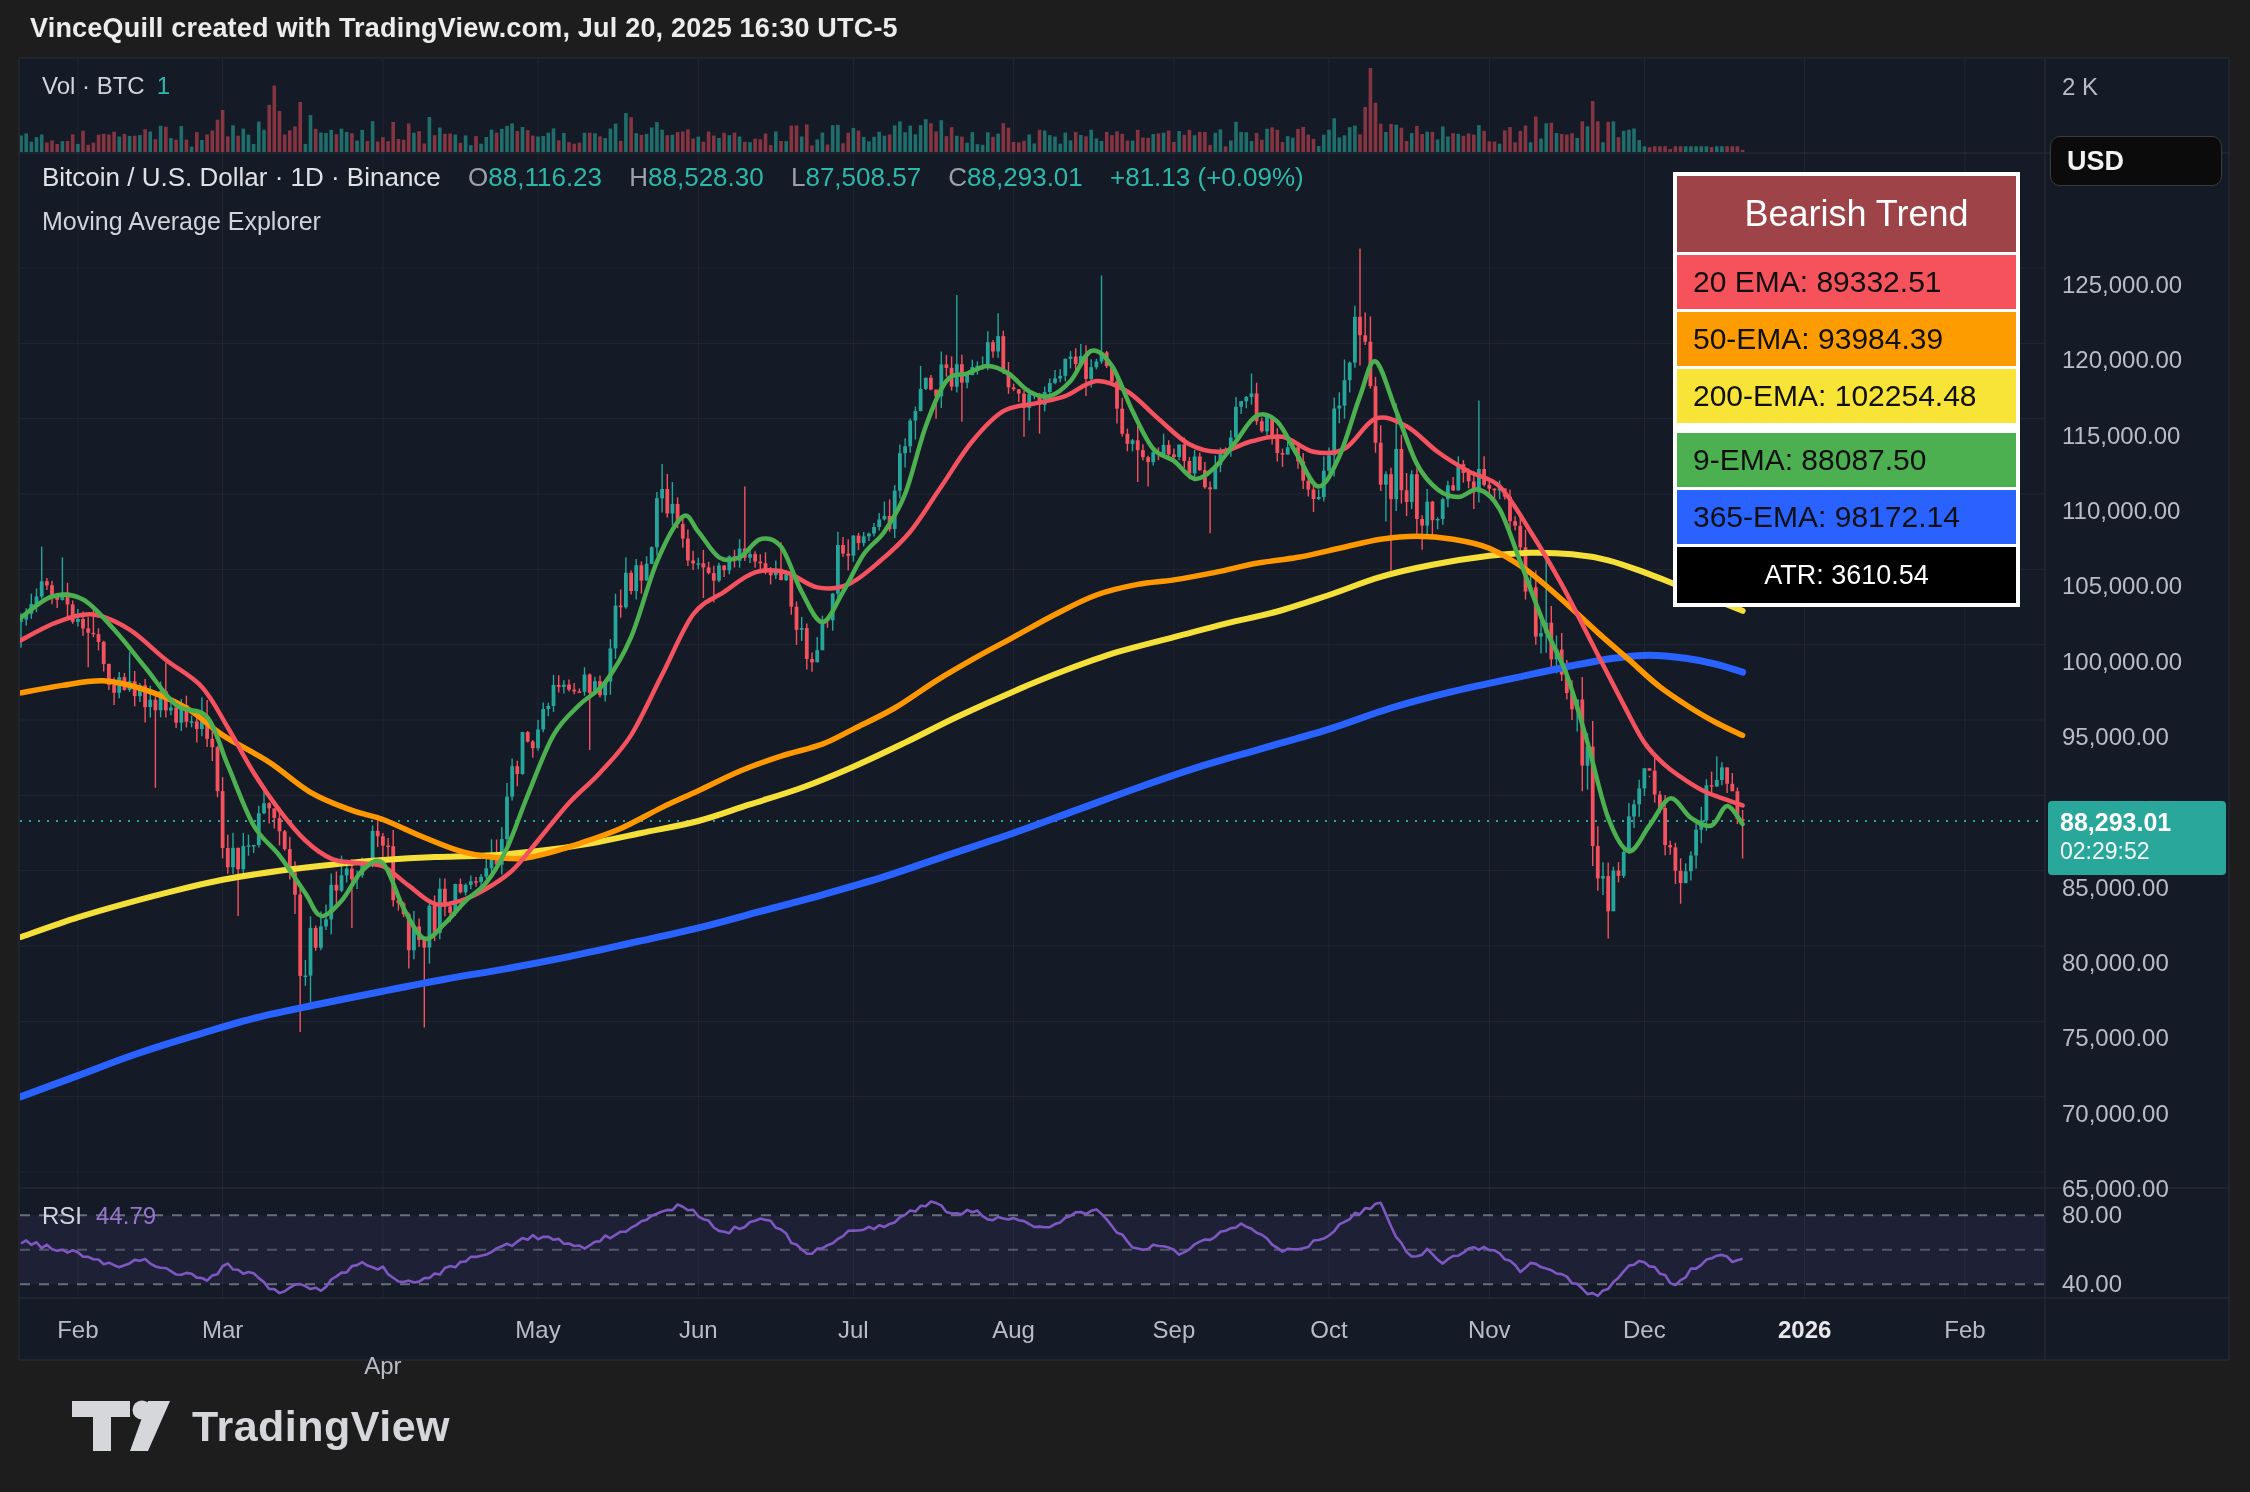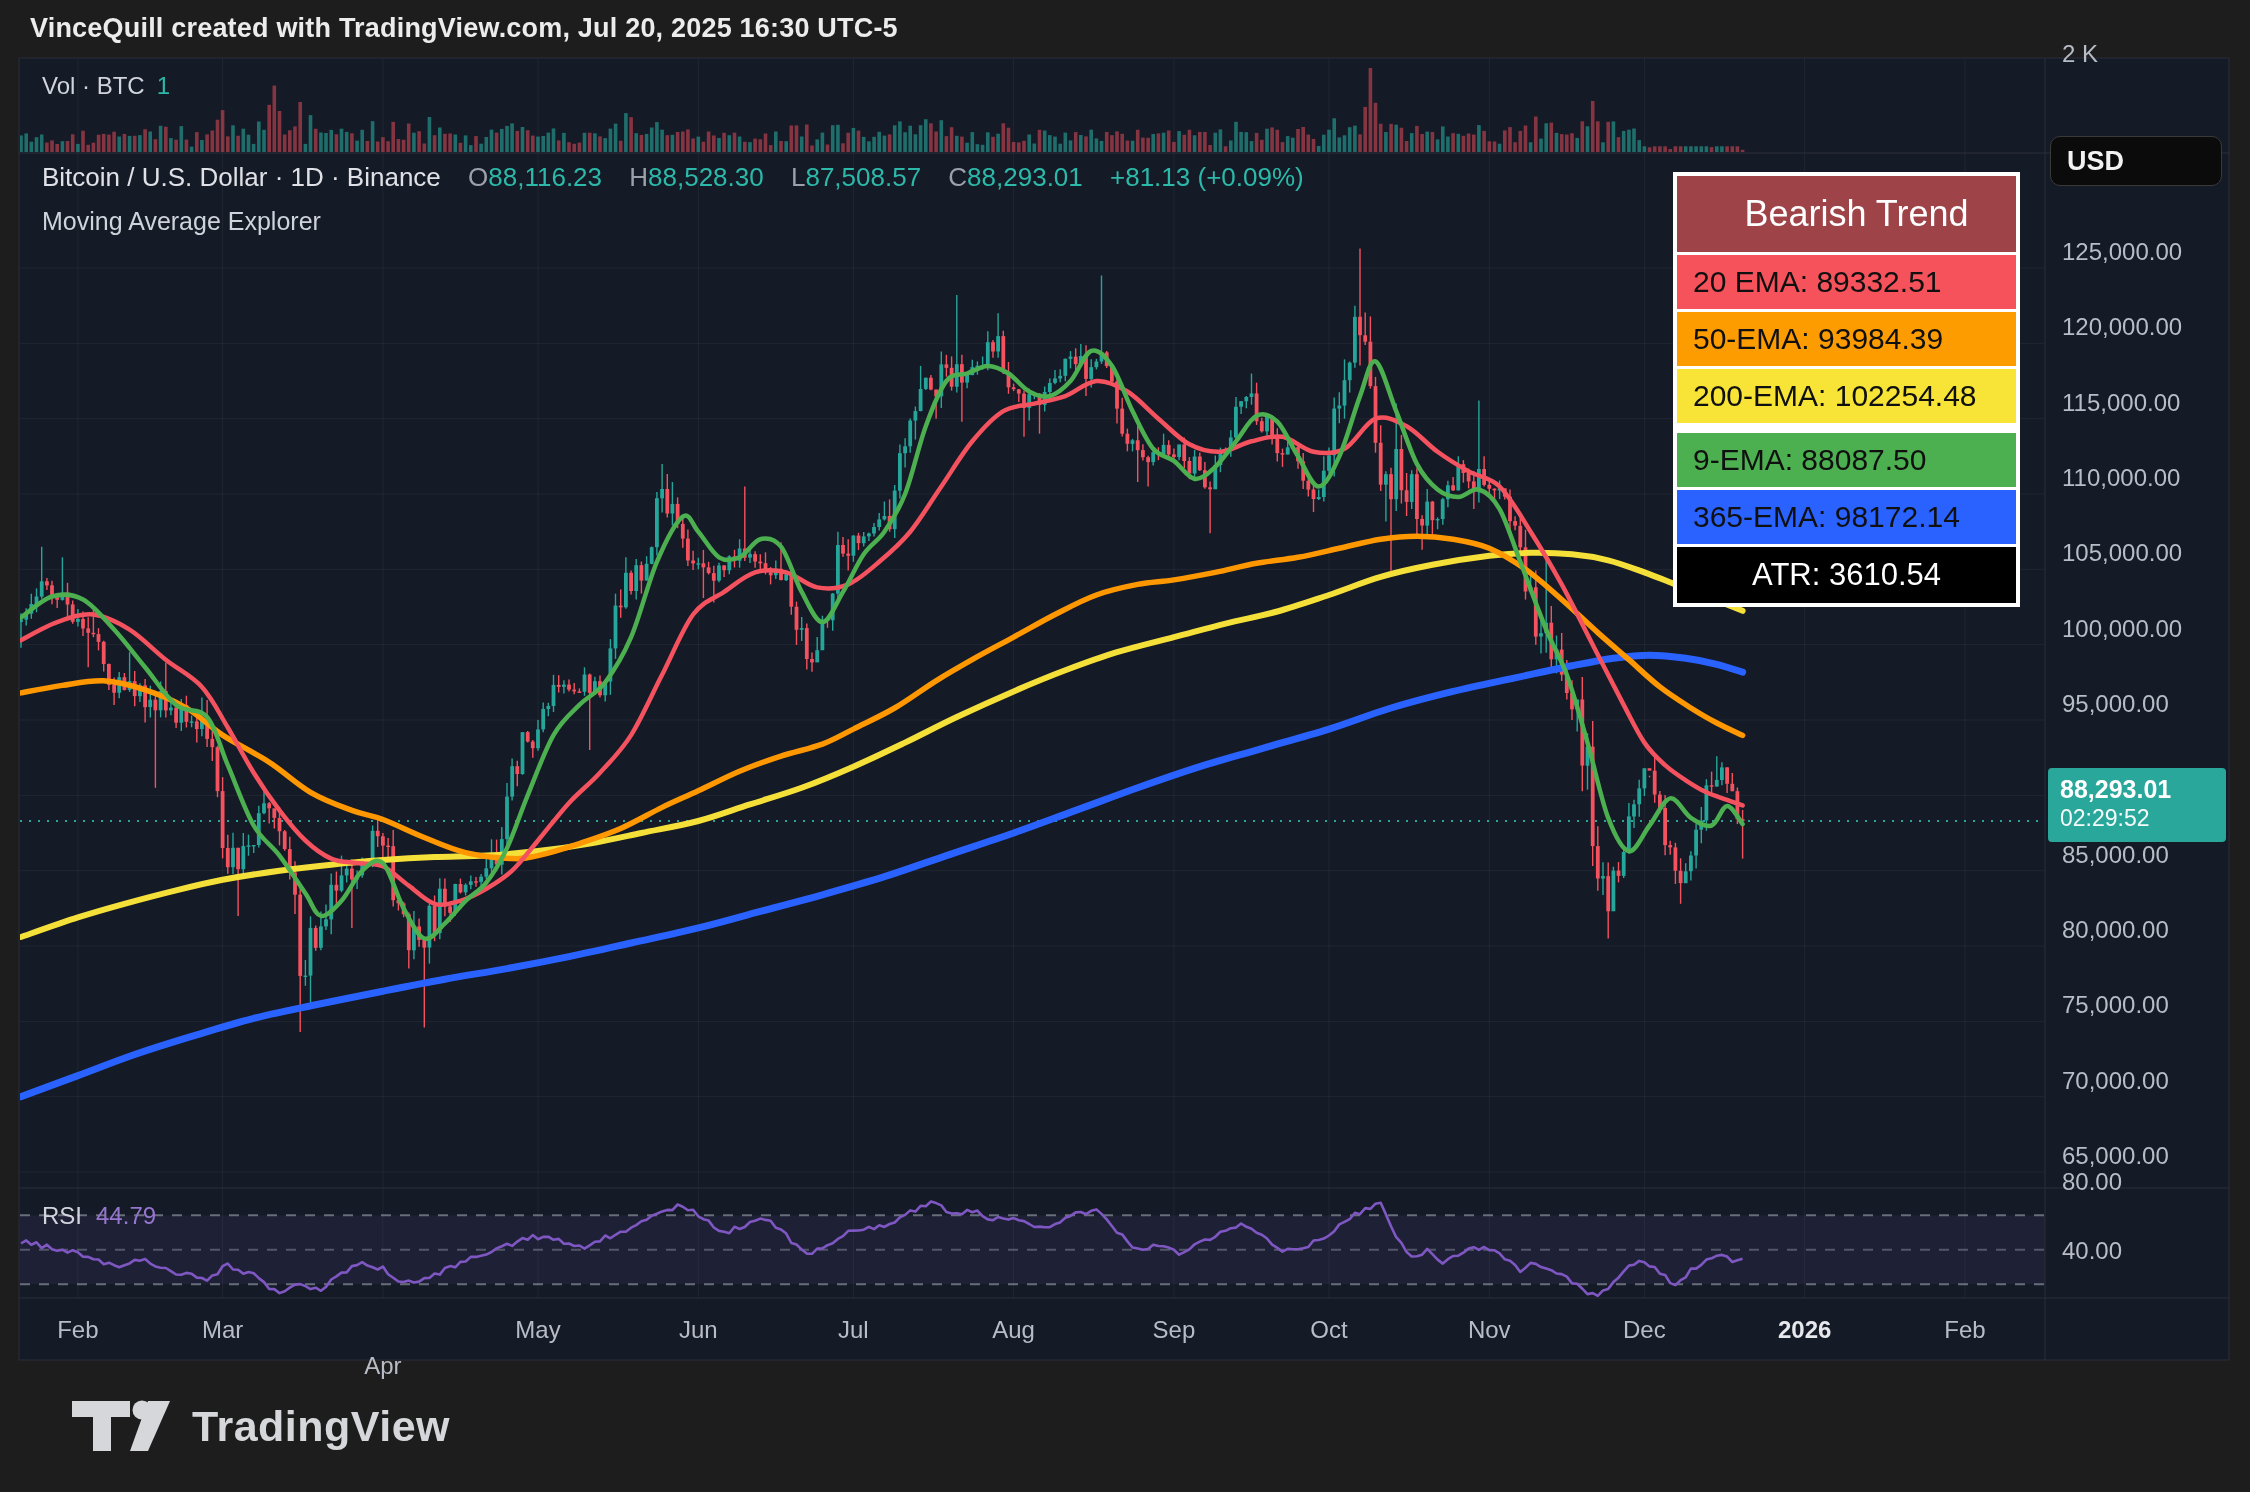--- a/index.html
+++ b/index.html
@@ -19,34 +19,34 @@
   #mae-label{left:42px;top:207px;font-size:25px;color:#cfd3db;}
   #rsi-label{left:42px;top:1202px;font-size:24px;color:#d1d4dc;}
   #rsi-label .val{color:#9575cd;margin-left:14px;}
   #legend{left:1673px;top:172px;width:347px;background:#ffffff;padding:4px;box-sizing:border-box;
     display:flex;flex-direction:column;gap:3px;}
   #legend .hdr{height:76px;display:flex;align-items:center;justify-content:center;
     font-size:36px;font-weight:500;color:#fff;}
   #legend .row{height:54px;display:flex;align-items:center;padding-left:16px;
     font-size:30px;color:#101010;}
   #legend .atr{height:56px;display:flex;align-items:center;justify-content:center;
-    font-size:31px;color:#fff;}
+    font-size:27px;color:#fff;}
   #usd-btn{left:2050px;top:136px;width:172px;height:50px;background:#0b0b0b;border:1px solid #3a3a3a;
     border-radius:10px;box-sizing:border-box;display:flex;align-items:center;padding-left:16px;
     font-size:27px;font-weight:700;color:#f2f2f2;}
   #price-tag{left:2048px;top:786px;width:178px;height:74px;border-radius:4px;
     box-sizing:border-box;padding:6px 0 0 12px;color:#fff;}
   #price-tag .p1{font-size:25px;font-weight:600;line-height:30px;}
   #price-tag .p2{font-size:23px;line-height:28px;opacity:.95;}
   .axis-label{position:absolute;left:2062px;font-size:24px;color:#b8bcc6;white-space:nowrap;}
   .month-label{position:absolute;top:18px;width:120px;margin-left:-60px;text-align:center;
     font-size:24px;color:#b8bcc6;}
   .month-label.strong{font-weight:700;color:#e6e8ec;}
   #time-axis{left:19px;top:1298px;width:2026px;height:62px;}
-  #price-axis{left:2045px;top:42px;width:184px;height:914px;}
+  #price-axis{left:2045px;top:75px;width:184px;height:914px;}
   #plot-zone{left:19px;top:58px;width:2026px;height:1240px;}
   #footer-logo{left:72px;top:1400px;display:flex;align-items:center;gap:20px;color:#d5d7da;}
   #footer-logo .txt{font-size:43px;font-weight:700;letter-spacing:.5px;}
   .grid{stroke:rgba(255,255,255,0.055);stroke-width:1;}
   .sep{stroke:#2a2f3a;stroke-width:1;}
 </style>
 </head>
 <body>
 
 <div id="stage">

